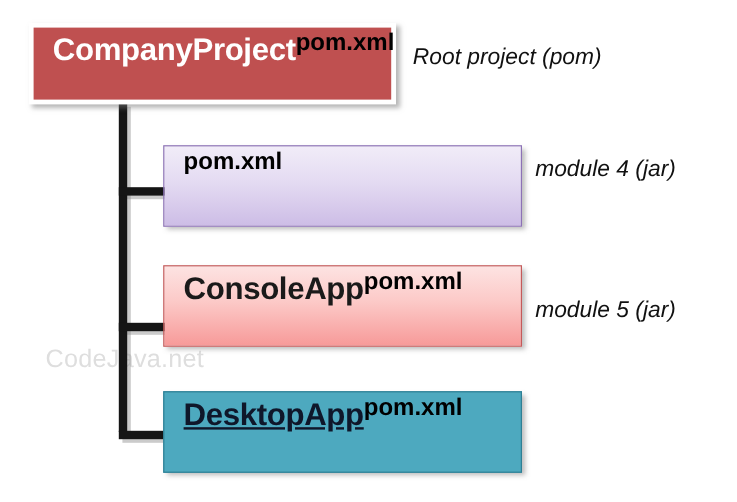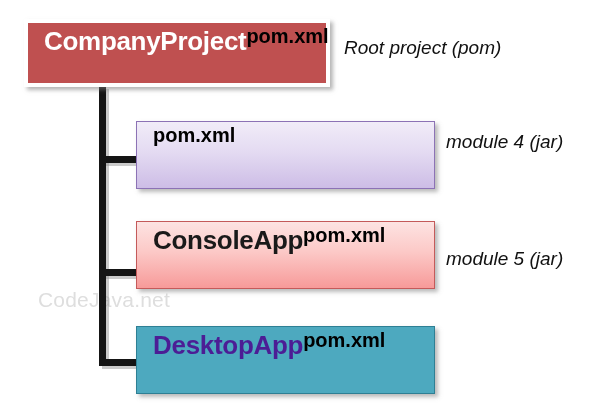--- a/index.html
+++ b/index.html
@@ -119,21 +119,21 @@
   
   .node-desktop {
     left: 136px;
     top: 326px;
     width: 299px;
     height: 68px;
     background: #4da9bf;
     border: 1.5px solid #2e7f94;
     box-shadow: 3px 3px 4px rgba(120,120,120,0.5);
   }
-  .node-desktop .node-title { color: #4c1d95; }
+  .node-desktop .node-title { color: #0f172a; text-decoration: underline; }
 
   
   .annotation {
     position: absolute;
     font-size: 19px;
     font-style: italic;
     color: #111111;
     white-space: nowrap;
     z-index: 3;
   }

